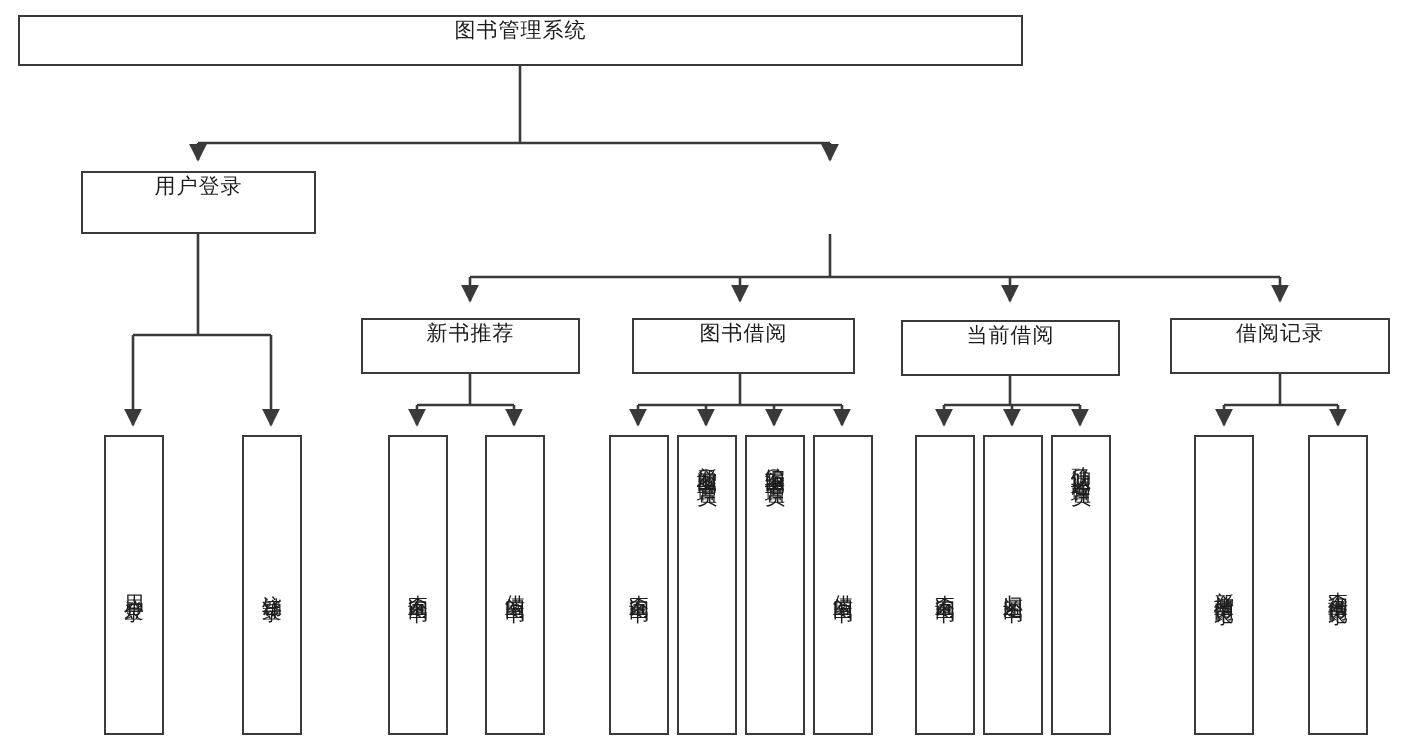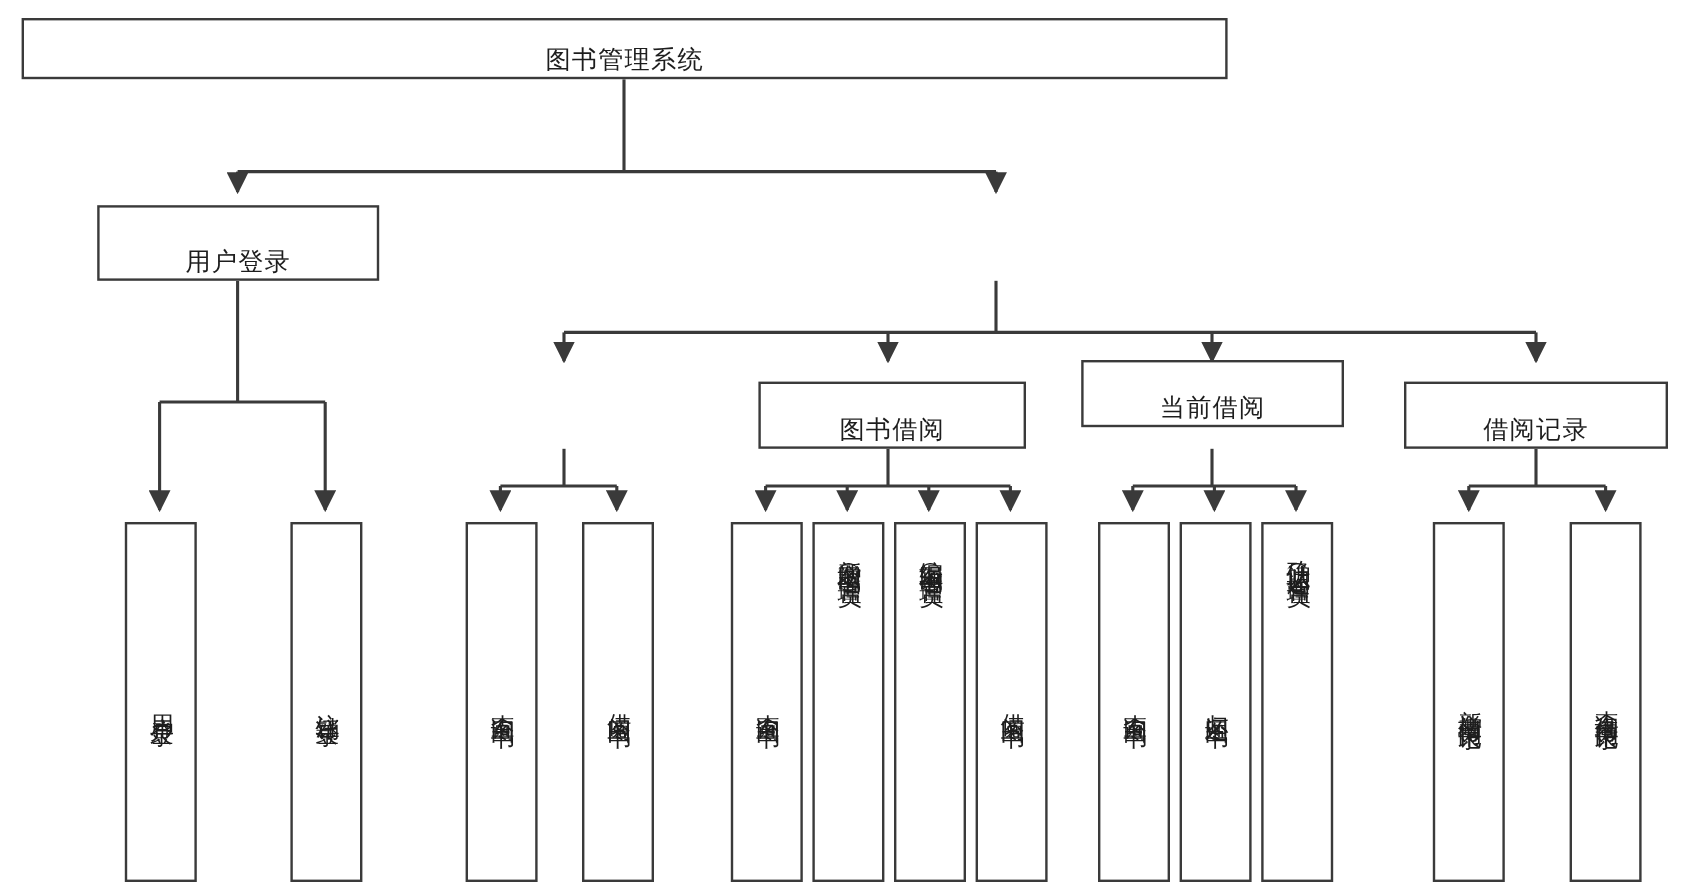--- a/index.html
+++ b/index.html
@@ -23,21 +23,21 @@
     top: 0;
     width: 1405px;
     height: 747px;
   }
   .node {
     position: absolute;
     box-sizing: border-box;
     background: #ffffff;
     border: 2px solid #3a3a3a;
     display: flex;
-    align-items: flex-end;
+    align-items: flex-start;
     justify-content: center;
     color: #1d1d1d;
   }
   .node .label {
     font-size: 21px;
     line-height: 1.22;
     letter-spacing: 1px;
     white-space: nowrap;
     text-align: center;
   }
@@ -123,24 +123,27 @@
   </svg>
 
   <div class="node" style="left:18px; top:15px; width:1005px; height:51px;">
     <span class="label">图书管理系统</span>
   </div>
 
   <div class="node" style="left:81px; top:171px; width:235px; height:63px;">
     <span class="label">用户登录</span>
   </div>
 
+  <div class="node" style="left:361px; top:318px; width:219px; height:56px;">
+    <span class="label">新书推荐</span>
+  </div>
   <div class="node" style="left:632px; top:318px; width:223px; height:56px;">
     <span class="label">图书借阅</span>
   </div>
-  <div class="node" style="left:901px; top:300px; width:219px; height:56px;">
+  <div class="node" style="left:901px; top:320px; width:219px; height:56px;">
     <span class="label">当前借阅</span>
   </div>
   <div class="node" style="left:1170px; top:318px; width:220px; height:56px;">
     <span class="label">借阅记录</span>
   </div>
 
   <div class="node vertical short" style="left:104px; top:435px; width:60px; height:300px;">
     <span class="label">用户登录</span>
   </div>
   <div class="node vertical short" style="left:242px; top:435px; width:60px; height:300px;">

